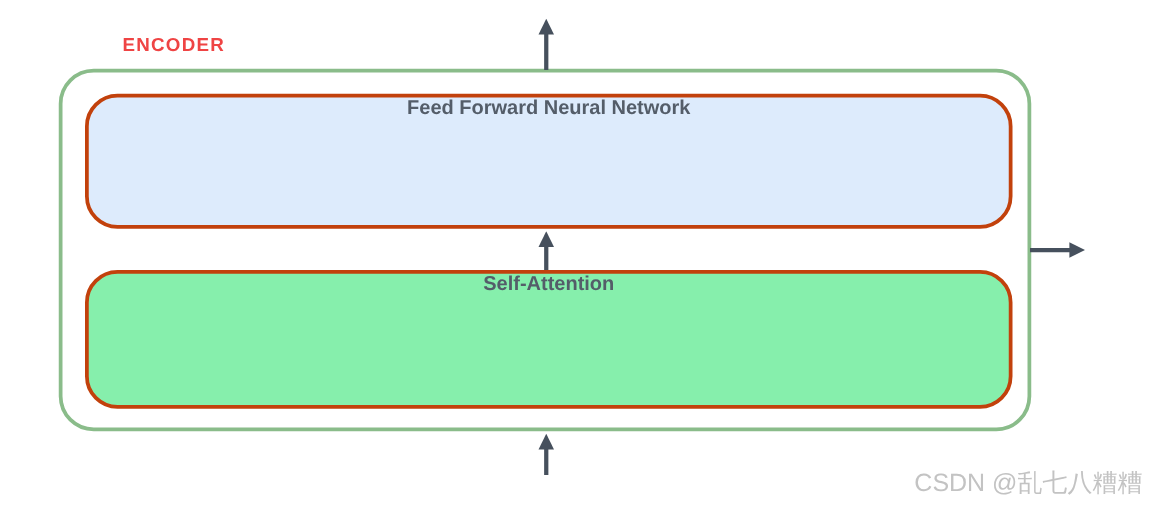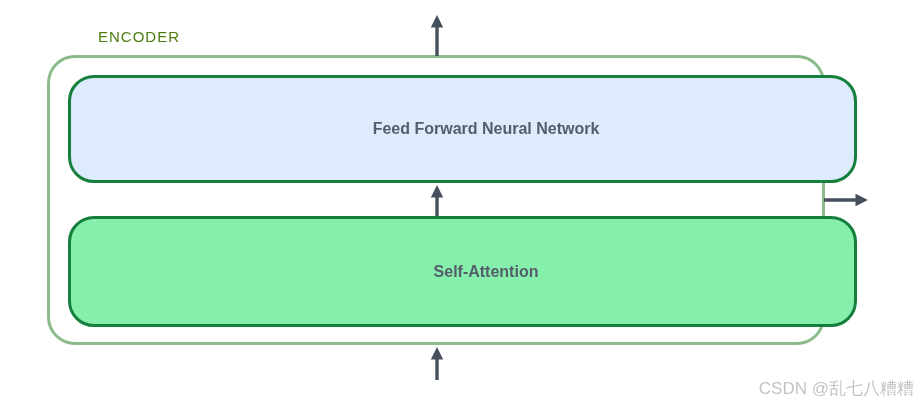--- a/index.html
+++ b/index.html
@@ -13,44 +13,43 @@
     width: 924px;
     height: 406px;
     background: #ffffff;
     overflow: hidden;
   }
   .encoder-label {
     position: absolute;
     left: 98px;
     top: 28px;
     font-size: 15px;
-    font-weight: normal;
+    font-weight: bold;
     letter-spacing: 1px;
-    color: #4d7c0f;
+    color: #ef4444;
   }
   .encoder-container {
     position: absolute;
     left: 47px;
     top: 55px;
     width: 772px;
     height: 284px;
     border: 3px solid #8abc8a;
     border-radius: 28px;
     background: transparent;
   }
   .box {
     position: absolute;
     left: 68px;
     width: 736px;
-    border: 3px solid #15803d;
+    border: 3px solid #c2410c;
     border-radius: 26px;
     display: flex;
-    align-items: center;
+    align-items: flex-start;
     justify-content: center;
-    padding-left: 47px;
   }
   .box-ffnn {
     top: 75px;
     height: 102px;
     background: #ddebfc;
   }
   .box-attention {
     top: 216px;
     height: 105px;
     background: #86efac;
@@ -64,21 +63,21 @@
     position: absolute;
   }
   .arrow-top    { left: 429px; top: 15px; }
   .arrow-middle { left: 429px; top: 185px; }
   .arrow-bottom { left: 429px; top: 347px; }
   .arrow-right  { left: 824px; top: 192px; }
   .watermark {
     position: absolute;
     right: 10px;
     bottom: 6px;
-    font-size: 17px;
+    font-size: 20px;
     color: #c3c3c3;
     text-shadow: 1px 1px 0 #ffffff;
     white-space: nowrap;
   }
 </style>
 </head>
 <body>
 
 <div class="canvas">
 

